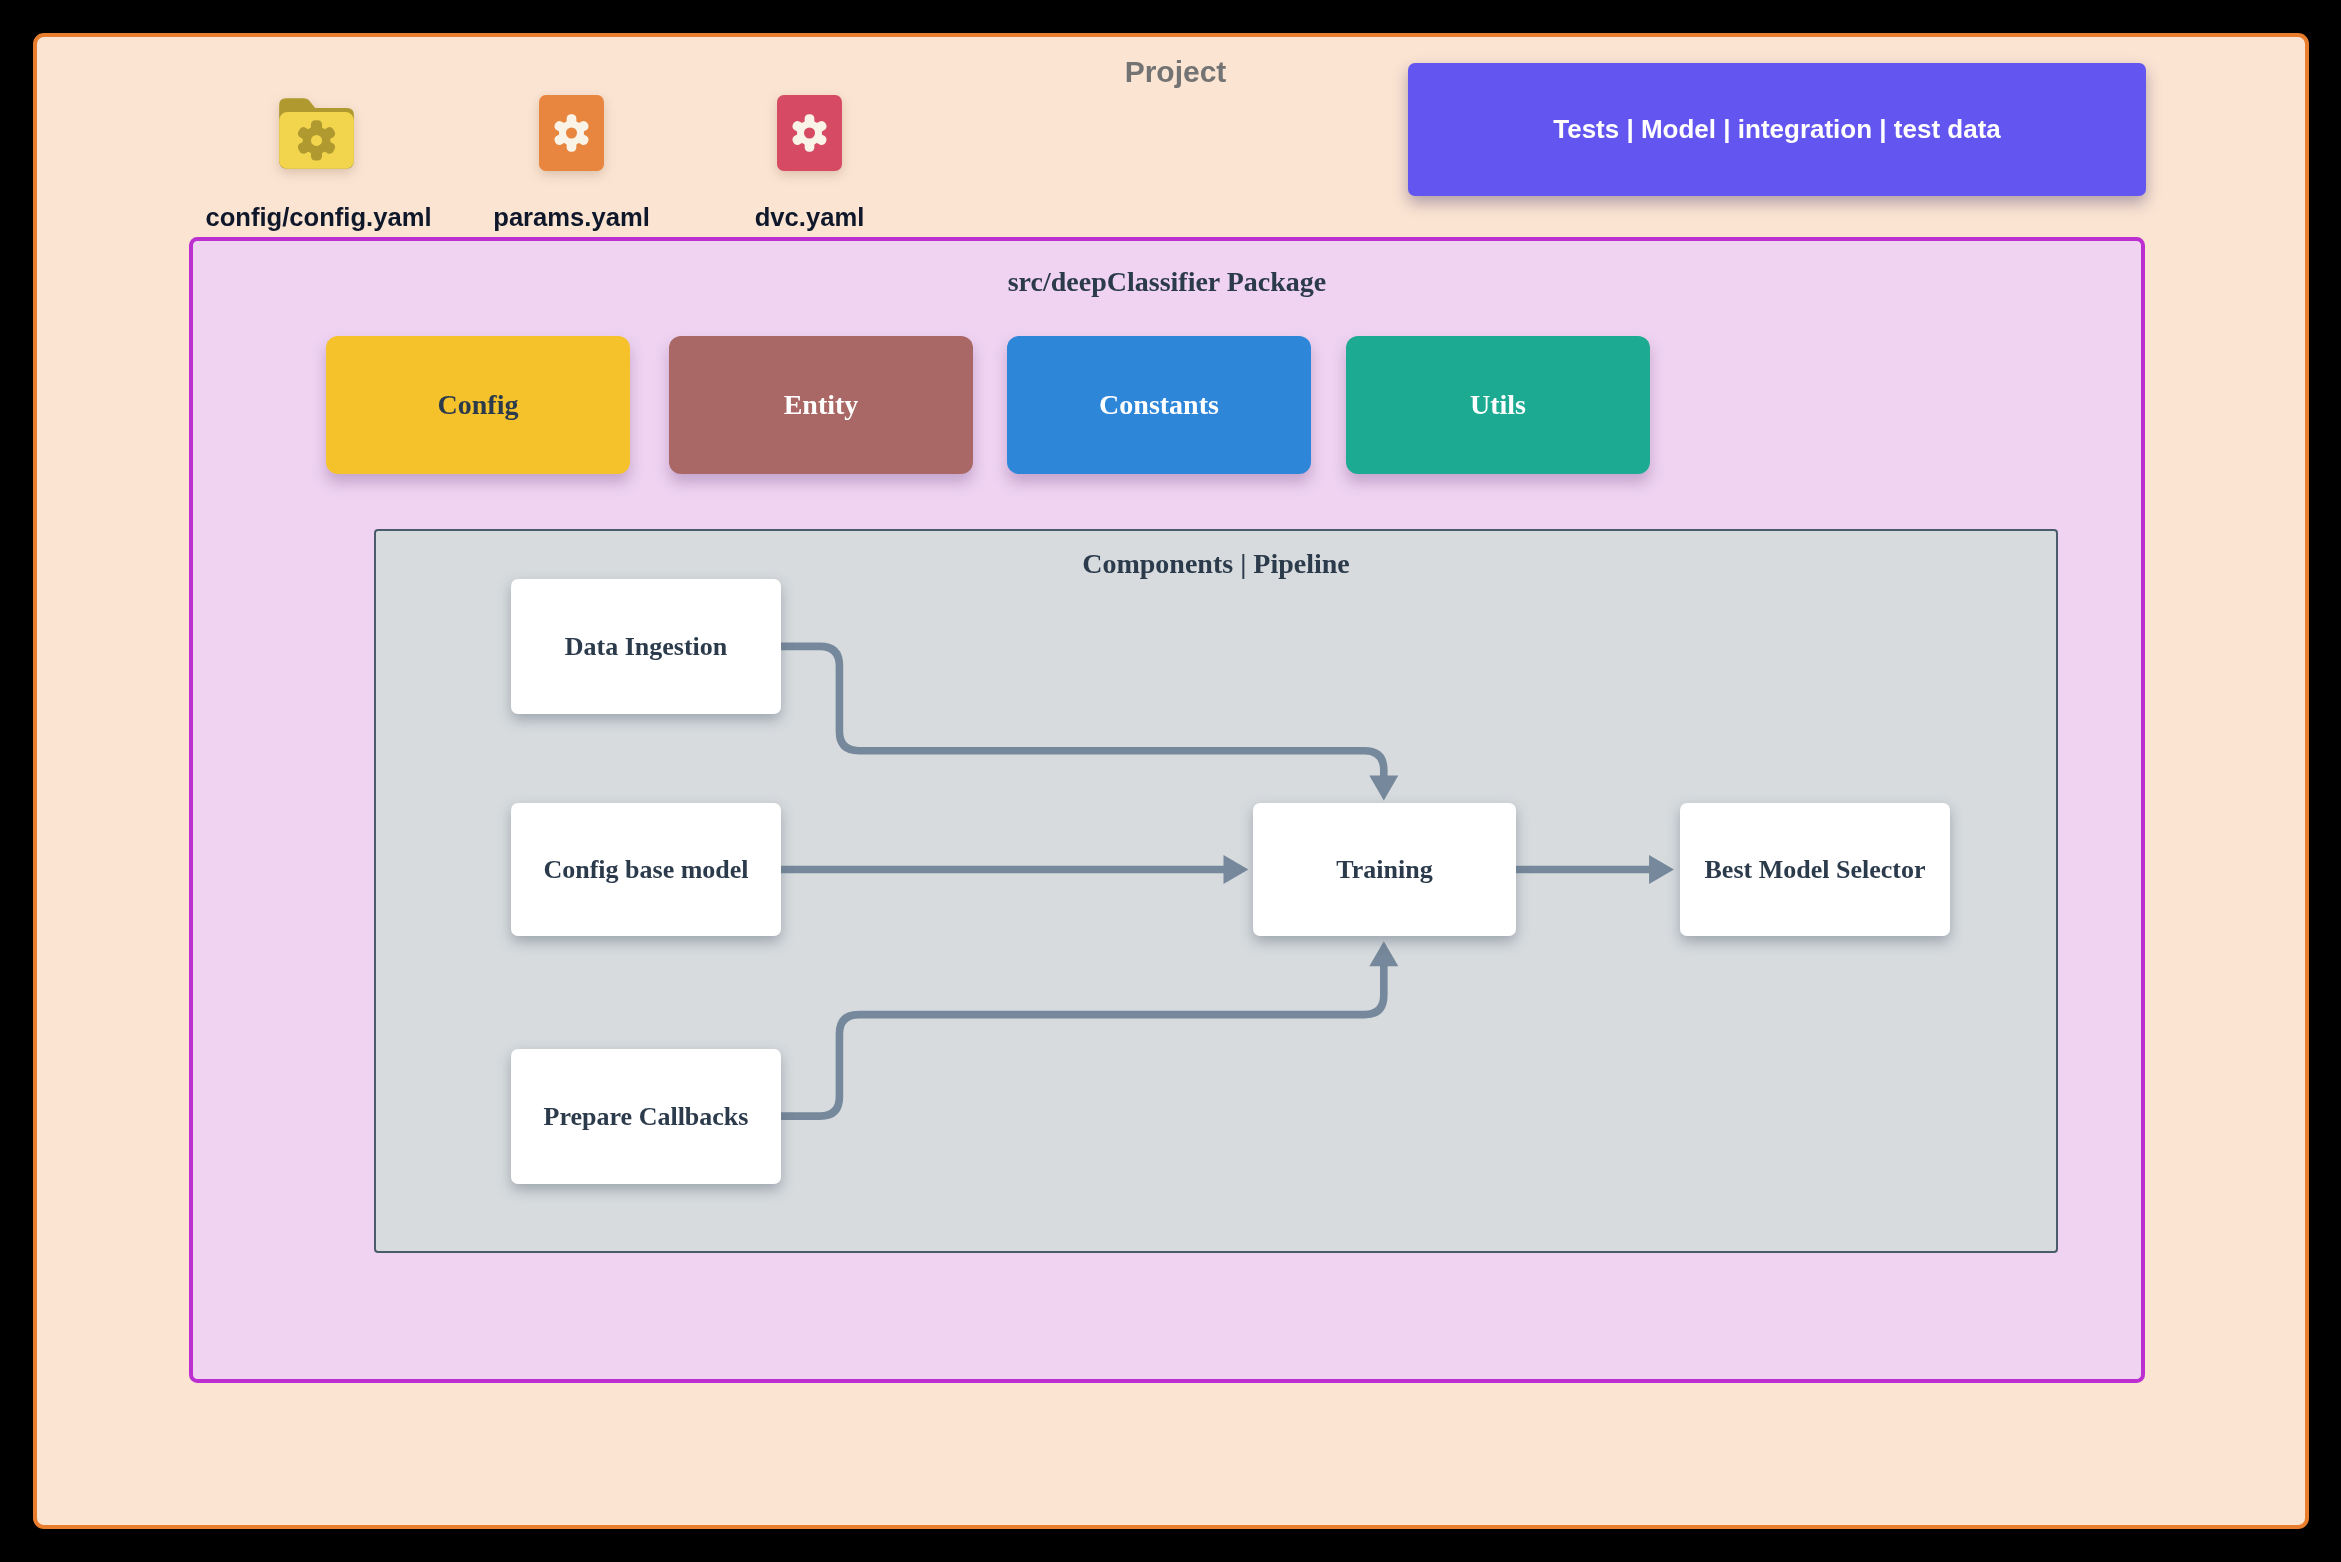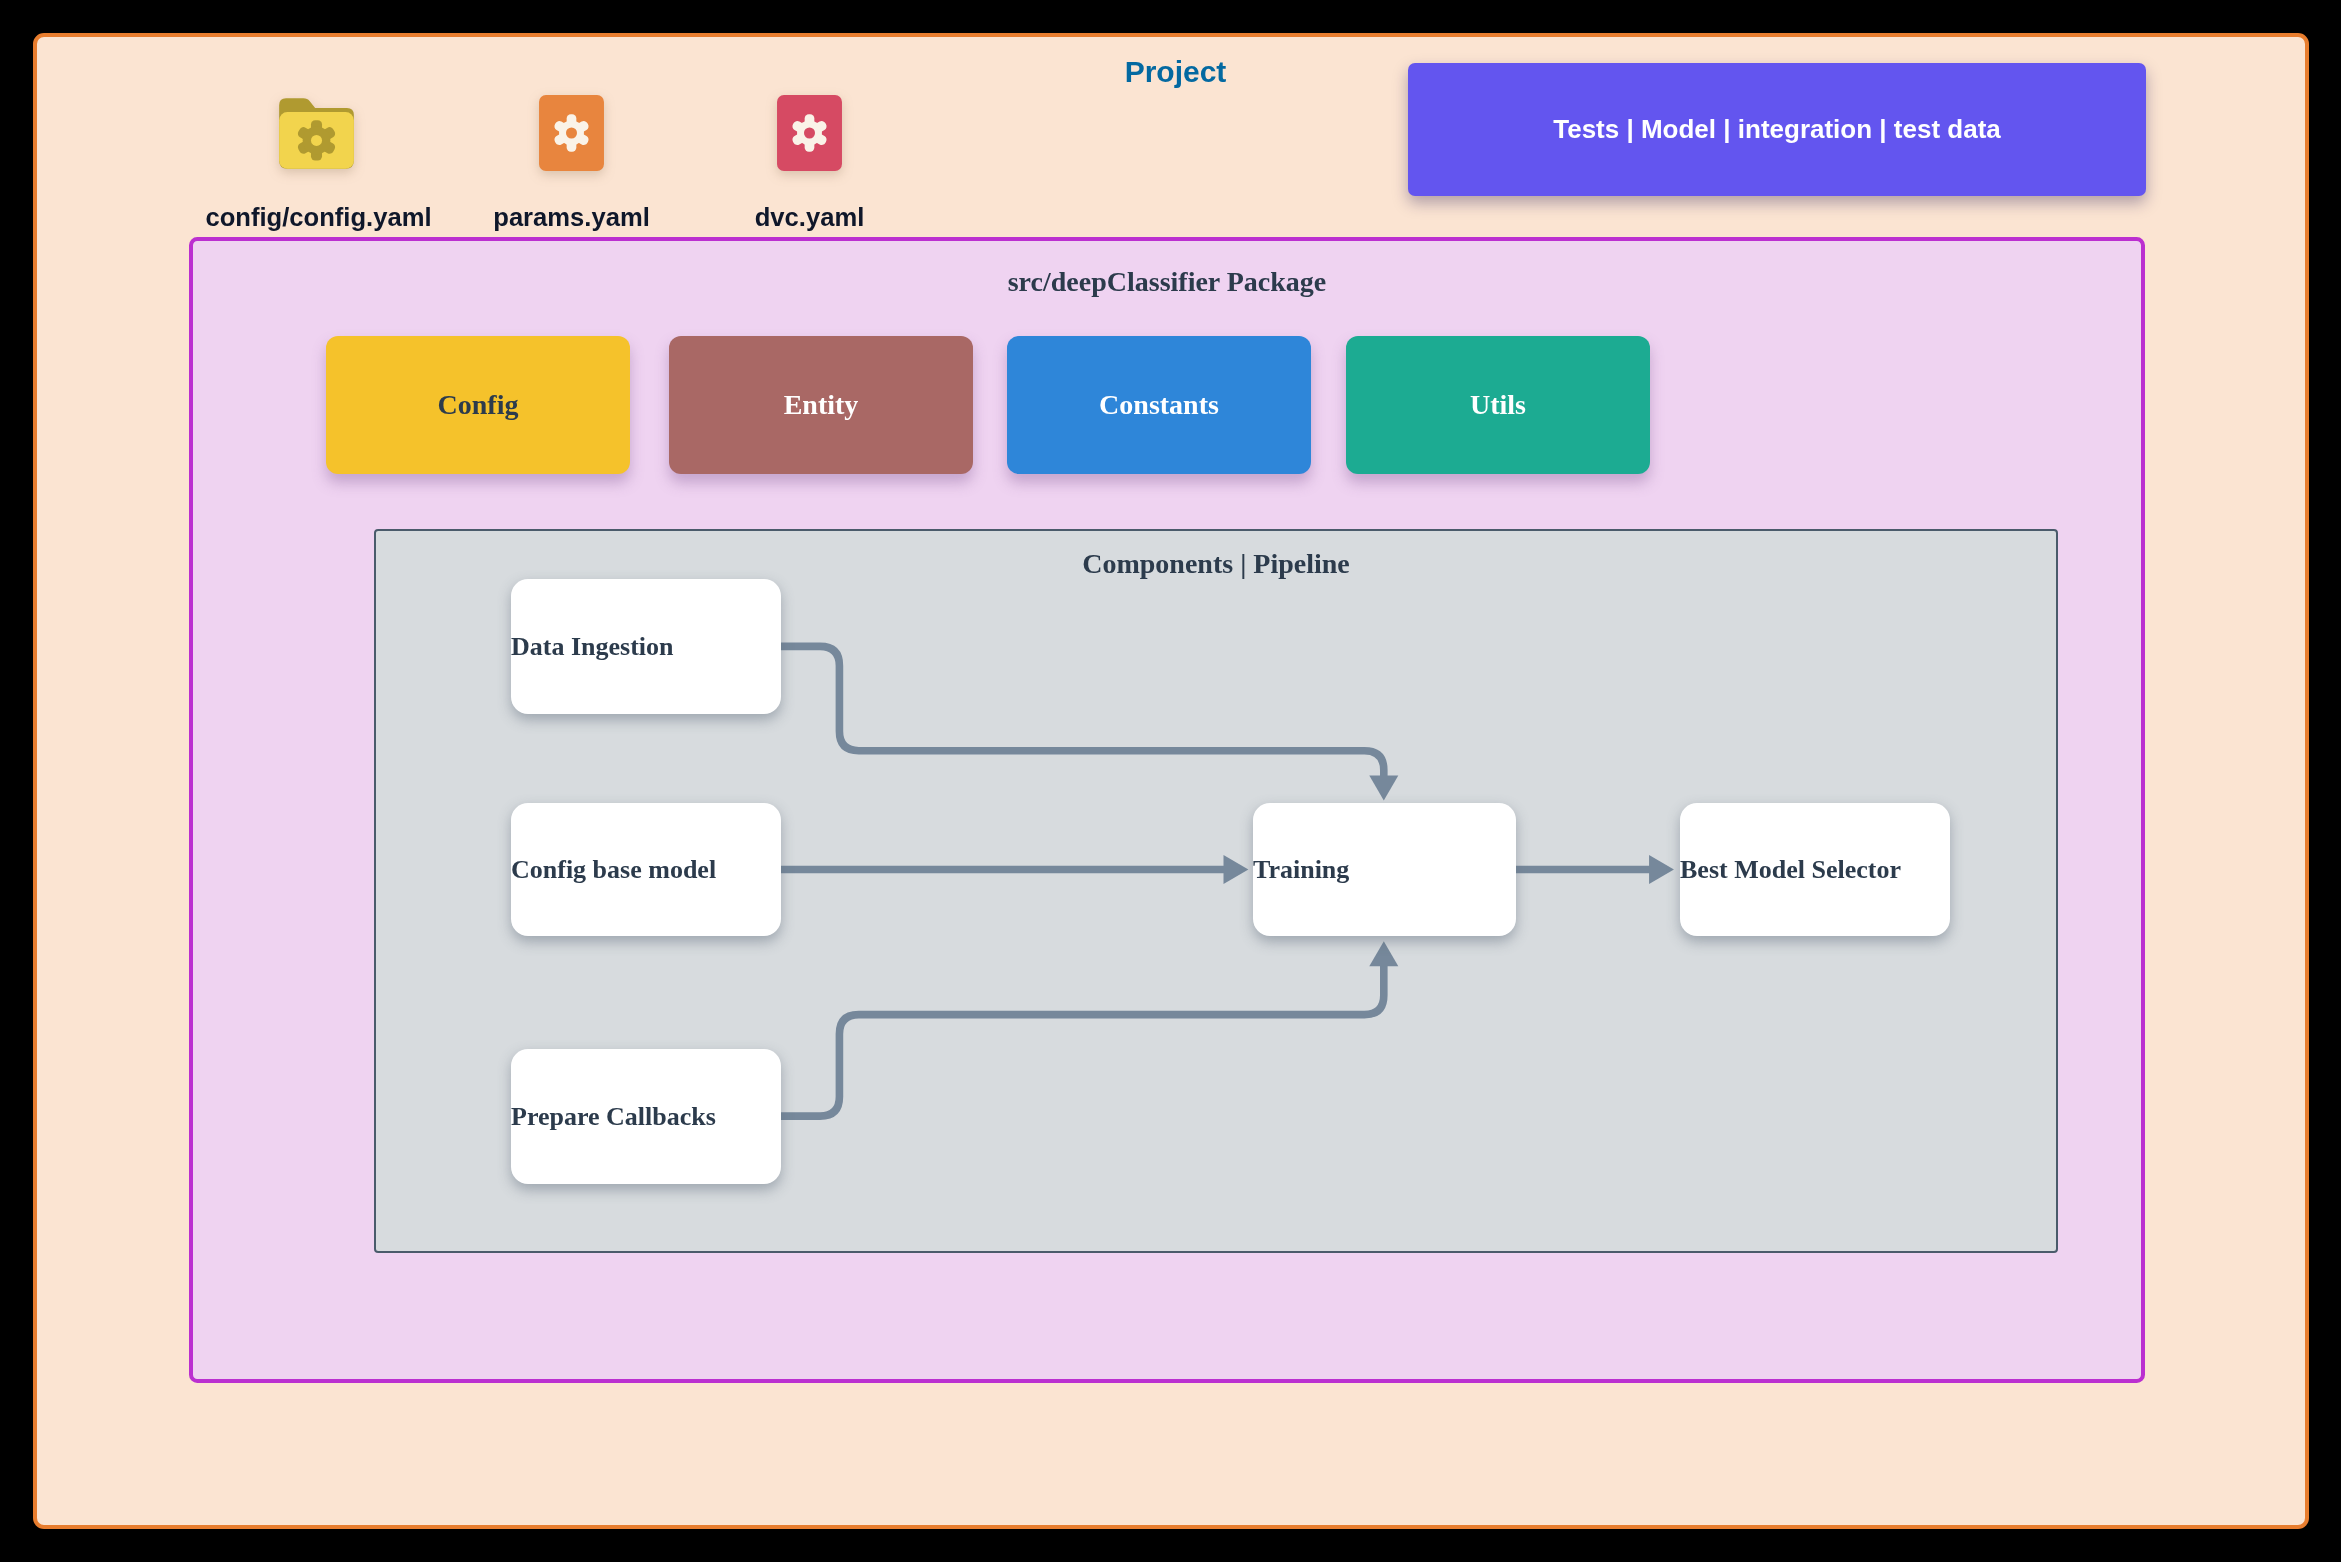--- a/index.html
+++ b/index.html
@@ -1,37 +1,37 @@
 <!DOCTYPE html>
 <html style="font-size:11px"><head>
 <meta charset="utf-8">
 <style>
   html,body{margin:0;padding:0;background:#000;}
   #stage{position:relative;width:2342px;height:1562px;background:#000;overflow:hidden;
          font-family:"Liberation Sans","DejaVu Sans",sans-serif;font-weight:700;}
   .abs{position:absolute;}
   #canvas{left:33px;top:33px;width:2276px;height:1496px;background:#fbe4d2;
           border:4.1px solid #e87d2e;border-radius:11px;box-sizing:border-box;}
-  .title-text{color:#0369a1;font-size:30px;text-align:center;white-space:nowrap;}
+  .title-text{color:#737373;font-size:30px;text-align:center;white-space:nowrap;}
   .file-label{color:#0f172a;font-size:25.6px;text-align:center;white-space:nowrap;}
   #tests-banner{left:1371px;top:26px;width:738px;height:133px;background:#6355ef;border-radius:7px;
                 display:flex;align-items:center;justify-content:center;
                 box-shadow:0 7px 15px rgba(40,30,90,.35);}
   #tests-banner span{color:#fff;font-size:26px;white-space:nowrap;}
   #package{left:152px;top:200px;width:1956px;height:1146px;background:#efd3f1;
            border:4.8px solid #bb2fd0;border-radius:8.3px;box-sizing:border-box;}
   #package-title{left:0;right:0;top:25px;color:#2c3b4c;font-size:28px;text-align:center;}
   .module-box{position:absolute;top:95px;width:304px;height:138px;border-radius:12px;
               display:flex;align-items:center;justify-content:center;font-size:28px;
               box-shadow:0 8.3px 14px rgba(120,80,140,.35);}
   #components{left:135px;top:288px;width:1684px;height:724px;background:#d7dbde;
               border:2.8px solid #4a5b6b;border-radius:4.1px;box-sizing:border-box;margin-left:46px;}
   #components-title{left:0;right:0;top:16.6px;color:#2c3b4c;font-size:28px;text-align:center;}
-  .node-box{position:absolute;background:#fff;border-radius:17px;
-            display:flex;align-items:center;justify-content:flex-start;
+  .node-box{position:absolute;background:#fff;border-radius:7px;
+            display:flex;align-items:center;justify-content:center;
             color:#2c3b4c;font-size:26px;white-space:nowrap;
             box-shadow:0 5.5px 12.4px rgba(90,105,120,.45);}
   #edges{position:absolute;left:0;top:0;pointer-events:none;}
   .icon-shadow{filter:drop-shadow(0 4.1px 5.5px rgba(120,90,60,.25));}
 </style>
 </head>
 <body>
 
 <div id="stage">
   <div id="canvas" class="abs">

